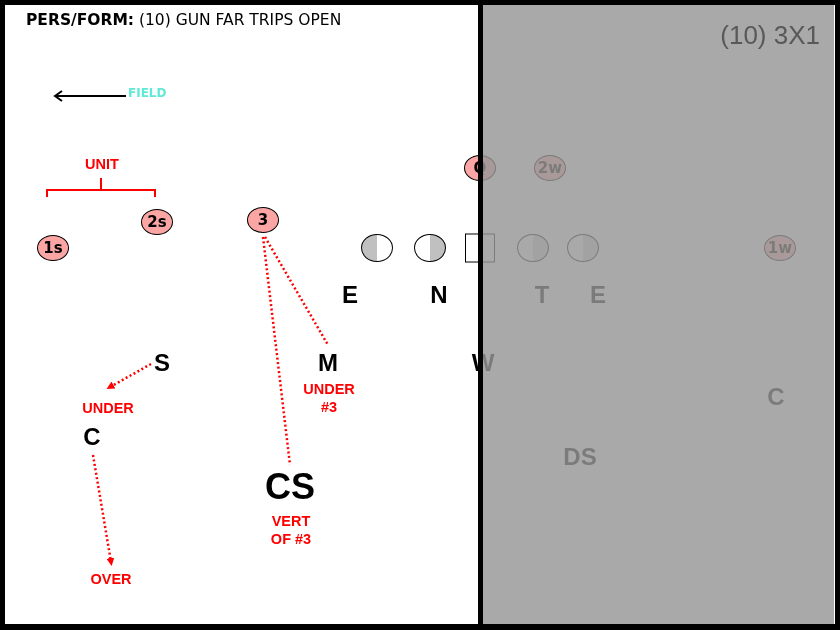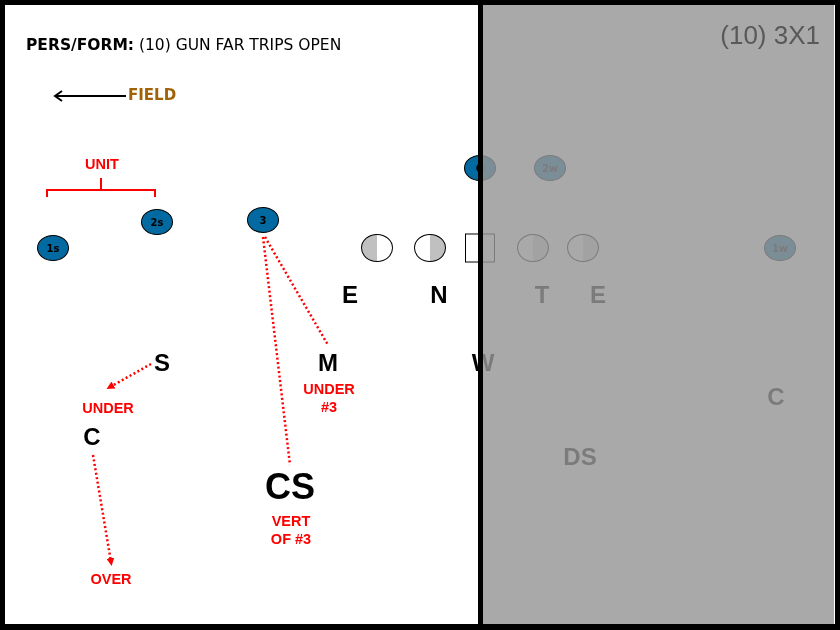--- a/index.html
+++ b/index.html
@@ -3,37 +3,37 @@
 <meta charset="utf-8">
 <style>
   html, body { margin: 0; padding: 0; }
   body { width: 840px; height: 630px; background: #000; overflow: hidden; }
   .frame {
     position: absolute; left: 0; top: 0; width: 840px; height: 630px;
     box-sizing: border-box; border: 5px solid #000; background: #fff;
   }
   .field { position: absolute; left: 0; top: 0; width: 840px; height: 630px; }
   .abs { position: absolute; white-space: nowrap; }
-  .hdr { font-family: "DejaVu Sans", sans-serif; font-size: 15.5px; color: #000; line-height: 20px; margin-top: 25px; }
+  .hdr { font-family: "DejaVu Sans", sans-serif; font-size: 15.5px; color: #000; line-height: 20px; }
   .hdr b { font-weight: bold; }
-  .lbl-field { font-family: "DejaVu Sans", sans-serif; font-weight: bold; font-size: 15px; color: #a16207; }
+  .lbl-field { font-family: "DejaVu Sans", sans-serif; font-weight: bold; font-size: 12px; color: #5eead4; }
   .pos {
     font-family: "Liberation Sans", sans-serif; font-weight: 900; font-size: 24px;
     color: #000; transform: translateX(-50%);
   }
   .pos-big { font-size: 36px; }
   .red {
     font-family: "Liberation Sans", sans-serif; font-weight: bold; font-size: 14.5px;
     color: #ff0000; text-align: center; line-height: 18px; transform: translateX(-50%);
   }
   .wr {
     position: absolute; width: 32px; height: 26px; border: 1.5px solid #000;
-    border-radius: 50%; background: #0369a1; box-sizing: border-box;
+    border-radius: 50%; background: #fca5a5; box-sizing: border-box;
     display: flex; align-items: center; justify-content: center;
-    font-family: "DejaVu Sans", sans-serif; font-weight: bold; font-size: 10px; color: #000;
+    font-family: "DejaVu Sans", sans-serif; font-weight: bold; font-size: 15px; color: #000;
     transform: translate(-50%, -50%);
   }
   .ol {
     position: absolute; width: 32px; height: 28px; border: 1.5px solid #000;
     border-radius: 50%; box-sizing: border-box; transform: translate(-50%, -50%);
   }
   .ol.lefthalf { background: linear-gradient(to right, #c0c0c0 50%, #fff 50%); }
   .ol.righthalf { background: linear-gradient(to right, #fff 50%, #c0c0c0 50%); }
   .ol.righthalf-dark { background: linear-gradient(to right, #fff 50%, #d8d8d8 50%); }
   .center-sq {

